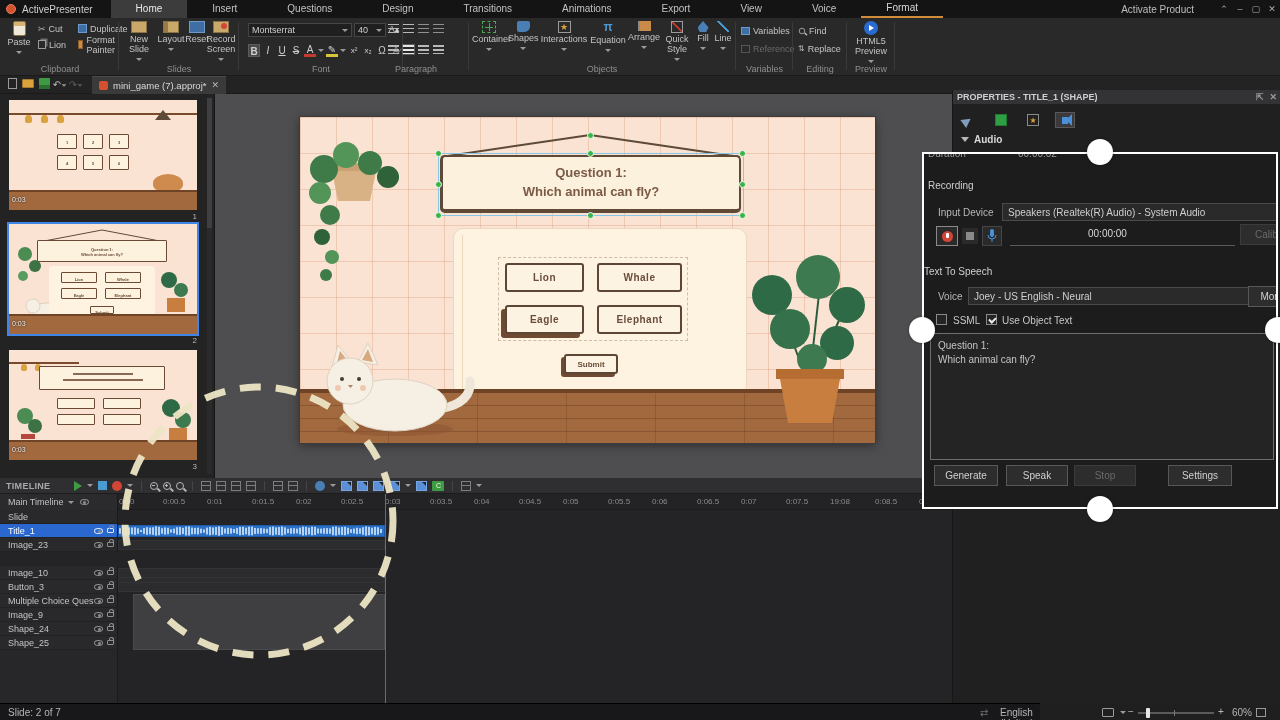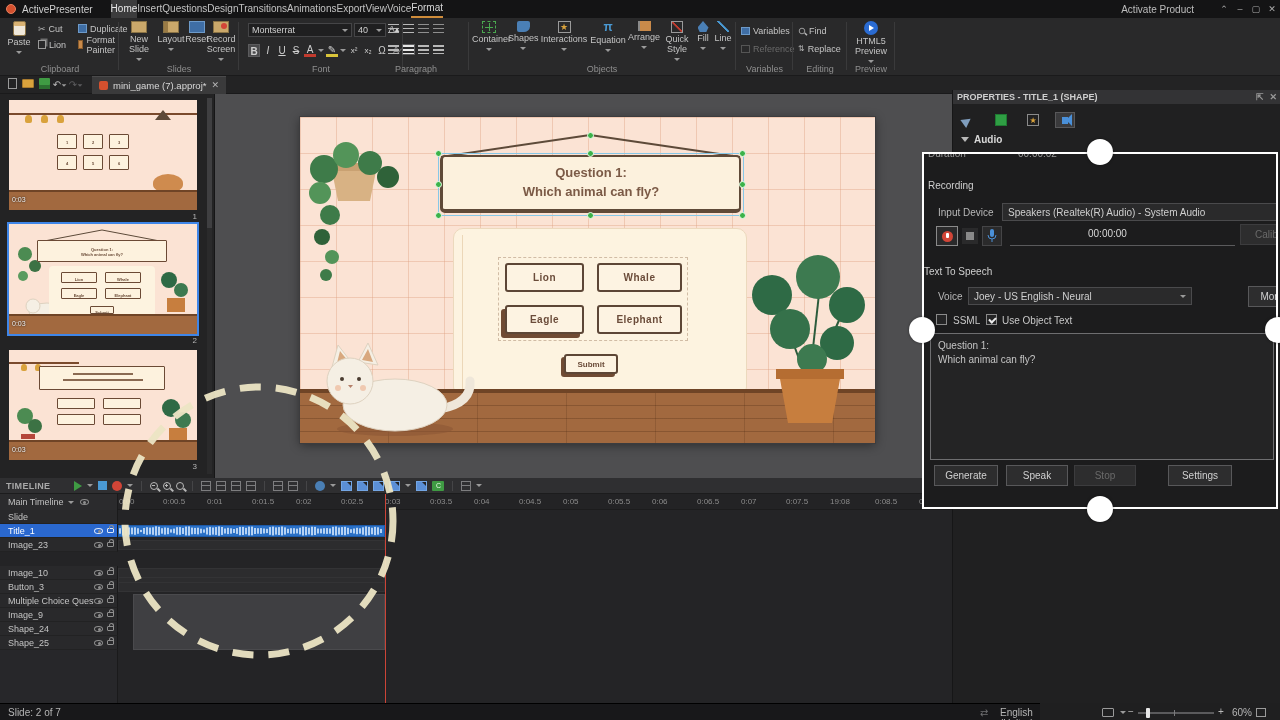--- a/index.html
+++ b/index.html
@@ -7,21 +7,21 @@
     font-family:"Liberation Sans", sans-serif; }
   .app { position:absolute; inset:0; width:1280px; height:720px; background:#1f1f20; color:#c8c8c8; }
   .abs { position:absolute; }
 
   
   .menubar { position:absolute; left:0; top:0; width:1280px; height:18px; background:#141415;
     display:flex; align-items:center; font-size:10px; color:#c2c2c2; }
   .logo-dot { width:10px; height:10px; border-radius:50%; background:#d4502e; margin:0 6px 0 6px;
     border:1px solid #e8815f; }
   .app-name { margin-right:18px; color:#d0d0d0; }
-  .mtab { padding:0 0; height:18px; line-height:18px; cursor:default; }
+  .mtab { padding:0 25px; height:18px; line-height:18px; cursor:default; }
   .mtab.active { background:#3c3c3d; color:#e8e8e8; }
   .mtab.contextual { color:#d8d8d8; border-bottom:2px solid #cf8c3a; line-height:16px; }
   .mb-right { margin-left:auto; display:flex; align-items:center; height:18px; }
   .activate { font-size:10px; color:#bdbdbd; margin-right:22px; }
   .winbtn { width:16px; height:18px; text-align:center; line-height:18px; font-size:9px; color:#aaa; }
 
   
   .ribbon { position:absolute; left:0; top:18px; width:1280px; height:58px; background:#29292a;
     border-bottom:1px solid #1a1a1b; font-size:9px; color:#c4c4c4; }
   .rdiv { position:absolute; top:4px; width:1px; height:48px; background:#3a3a3b; }
@@ -888,21 +888,21 @@
       </svg>
     </div>
     <span class="abs" style="left:166px;top:76px;color:#d8d8d8;">00:00:00</span>
     <div class="abs" style="left:88px;top:93px;width:225px;height:1px;background:#5a5a5c;"></div>
     <div class="ibtn dis" style="left:318px;top:72px;width:70px;padding:0 6px;">
       <span>Calibrate</span>
     </div>
 
     <span class="abs" style="left:2px;top:114px;color:#cfcfcf;">Text To Speech</span>
     <span class="abs" style="left:16px;top:139px;color:#b8b8b8;">Voice</span>
-    <div class="ddown" style="left:46px;top:135px;width:224px;">
+    <div class="ddown" style="left:46px;top:135px;width:312px;">
       <span>Joey - US English - Neural</span>
       <span class="car" style="margin-left:auto;"></span>
     </div>
     <div class="ibtn" style="left:326px;top:134px;width:56px;">
       <span>More...</span>
     </div>
 
     <span class="abs" style="left:14px;top:162px;"><span class="cb"></span></span>
     <span class="abs" style="left:31px;top:163px;color:#c8c8c8;">SSML</span>
     <span class="abs" style="left:64px;top:162px;"><span class="cb checked"></span></span>

